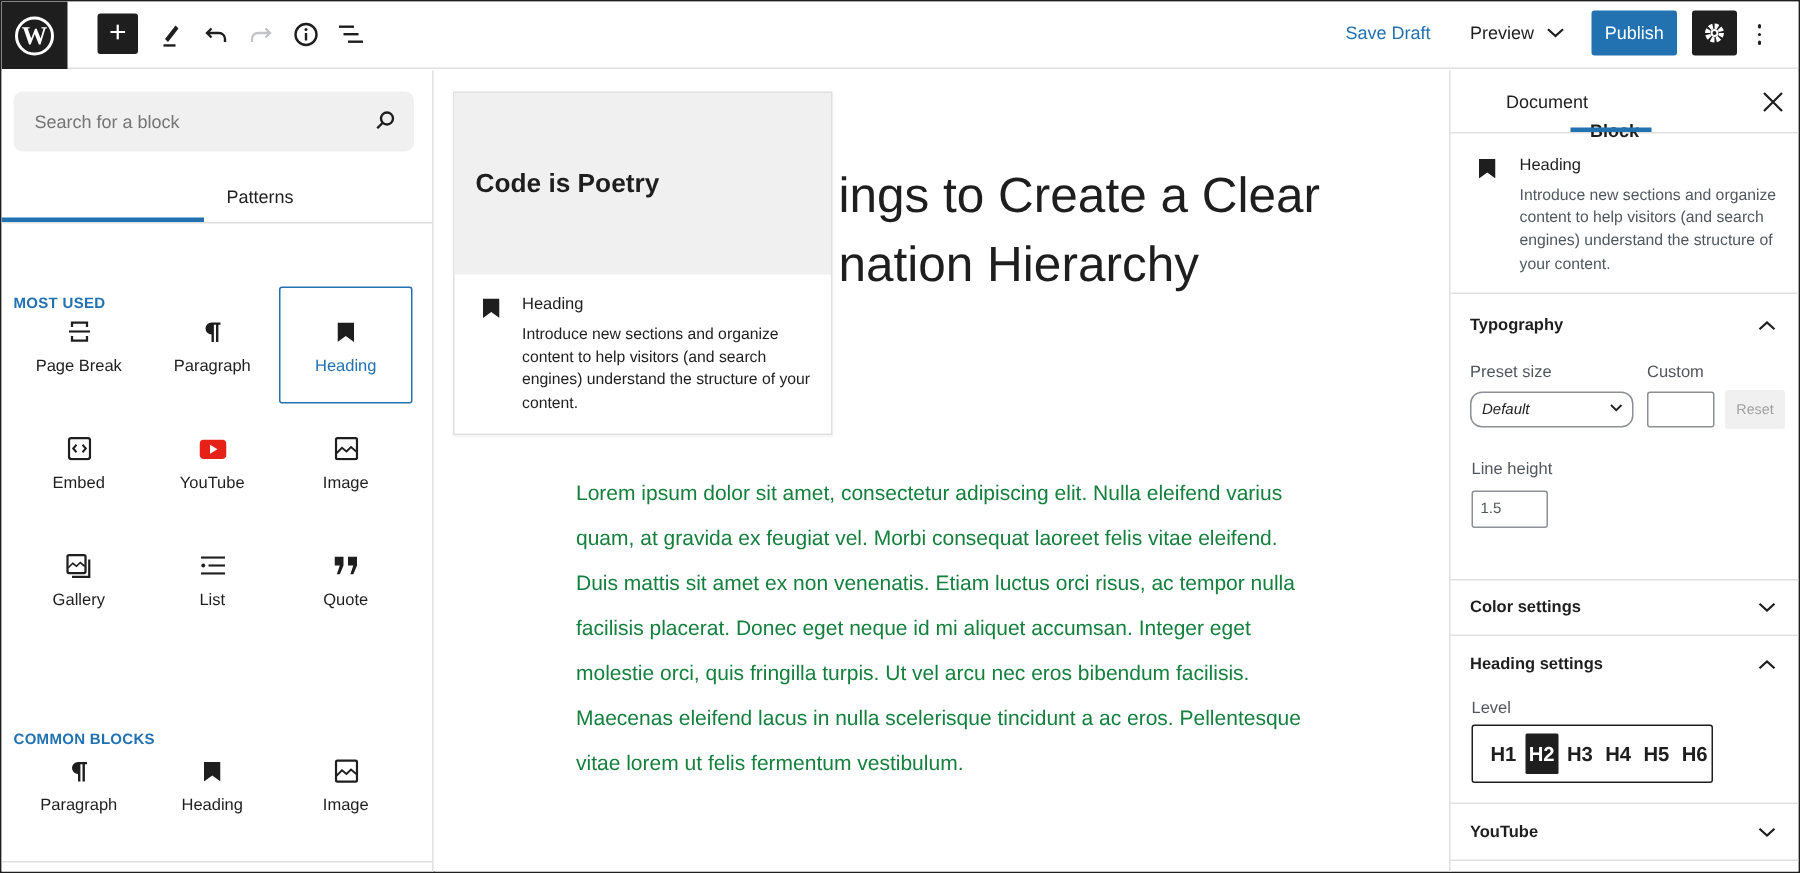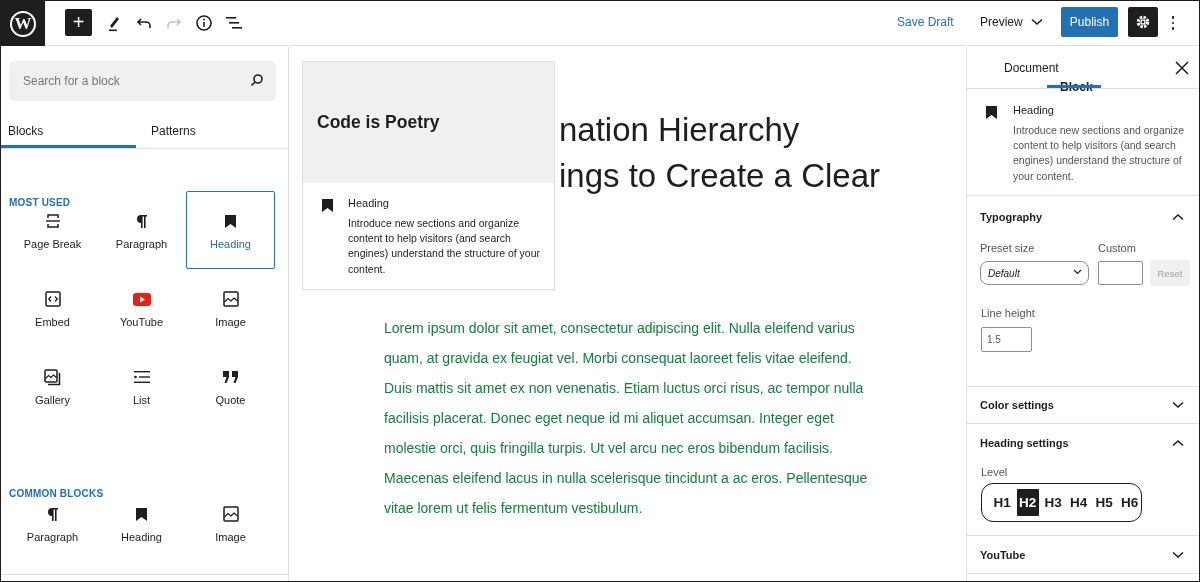--- a/index.html
+++ b/index.html
@@ -63,21 +63,21 @@
   .card .ds { position: absolute; left: 46px; top: 33px; width: 180px; font-size: 10.5px; line-height: 15.2px; color: #50575e; }
   .panel { position: absolute; left: 0; width: 233px; border-bottom: 1px solid #e0e0e0; }
   .panel-h { position: absolute; left: 13px; font-size: 11px; font-weight: bold; }
   .panel-chev { position: absolute; left: 205px; }
   .lbl { position: absolute; font-size: 11px; color: #50575e; }
   .select { position: absolute; left: 13px; top: 64px; width: 109px; height: 24px; border: 1px solid #8c8f94; border-radius: 8px; font-size: 10px; padding: 6px 7px; color: #1e1e1e; font-style: italic; }
   .select .chev { position: absolute; right: 6px; top: 7px; }
   .custom { position: absolute; left: 131px; top: 64px; width: 45px; height: 24px; border: 1px solid #8c8f94; border-radius: 2px; }
   .reset { position: absolute; left: 183px; top: 63px; width: 40px; height: 26px; background: #f0f0f0; font-size: 9.5px; color: #a0a0a0; display: flex; align-items: center; justify-content: center; border-radius: 2px; }
   .lh-input { position: absolute; left: 14px; top: 130px; width: 51px; height: 25px; border: 1px solid #8c8f94; border-radius: 2px; font-size: 10px; padding: 6px 5px; color: #50575e; }
-  .levels { position: absolute; left: 14px; top: 59px; width: 161px; height: 39px; border: 1px solid #1e1e1e; border-radius: 12px; display: flex; align-items: center; padding-left: 9px; gap: 3px; }
+  .levels { position: absolute; left: 14px; top: 59px; width: 161px; height: 39px; border: 1px solid #1e1e1e; border-radius: 2px; display: flex; align-items: center; padding-left: 9px; gap: 3px; }
   .lv { width: 27px; height: 27px; display: flex; align-items: center; justify-content: center; font-size: 13.5px; font-weight: bold; color: #1e1e1e; border-radius: 1px; }
   .lv.active { background: #1e1e1e; color: #fff; }
 </style>
 </head>
 <body>
 
 <div class="topbar">
   <div class="wp-logo">
     <div class="circ">W</div>
   </div>
@@ -139,21 +139,20 @@
 
 <div class="inserter">
   <div class="search">
     <span class="ph">Search for a block</span>
     <svg class="ic" width="14" height="14" viewBox="0 0 14 14">
         <circle cx="8" cy="6" r="4" stroke="#1e1e1e" stroke-width="1.6" fill="none"></circle>
         <path d="M5 9 L1.5 12.5" stroke="#1e1e1e" stroke-width="1.6"></path>
       </svg>
   </div>
   <div class="tabs">
-    <div class="tab blocks">Blocks</div>
     <div class="tab patterns">Patterns</div>
     <div class="tab-underline"></div>
   </div>
 
   <div class="section-title" style="top:118px">MOST USED</div>
   <div class="grid" style="top:144px">
     <div class="blk">
       <span class="bic">
           <svg width="14" height="16" viewBox="0 0 14 16">
             <path d="M2 5 V2 H12 V5 M2 11 V14 H12 V11" stroke="#1e1e1e" stroke-width="1.5" fill="none"></path>
@@ -262,22 +261,22 @@
           </svg>
         </span>
       <span>Image</span>
     </div>
   </div>
   <div class="bottom-divider"></div>
 </div>
 
 <div class="canvas">
   <div class="title">
+    <div style="padding-left:175px">ings to Create a Clear</div>
     <div style="padding-left:175px">nation Hierarchy</div>
-    <div style="padding-left:175px">ings to Create a Clear</div>
   </div>
   <p class="body-text">Lorem ipsum dolor sit amet, consectetur adipiscing elit. Nulla eleifend varius quam, at gravida ex feugiat vel. Morbi consequat laoreet felis vitae eleifend. Duis mattis sit amet ex non venenatis. Etiam luctus orci risus, ac tempor nulla facilisis placerat. Donec eget neque id mi aliquet accumsan. Integer eget molestie orci, quis fringilla turpis. Ut vel arcu nec eros bibendum facilisis. Maecenas eleifend lacus in nulla scelerisque tincidunt a ac eros. Pellentesque vitae lorem ut felis fermentum vestibulum.</p>
 
   <div class="preview-card">
     <div class="preview-top">
       <div class="pt">Code is Poetry</div>
     </div>
     <div class="preview-info">
       <svg class="ic" width="11" height="13" viewBox="0 0 11 13">
           <path d="M0 0 H11 V13 L5.5 9 L0 13 Z" fill="#1e1e1e"></path>

